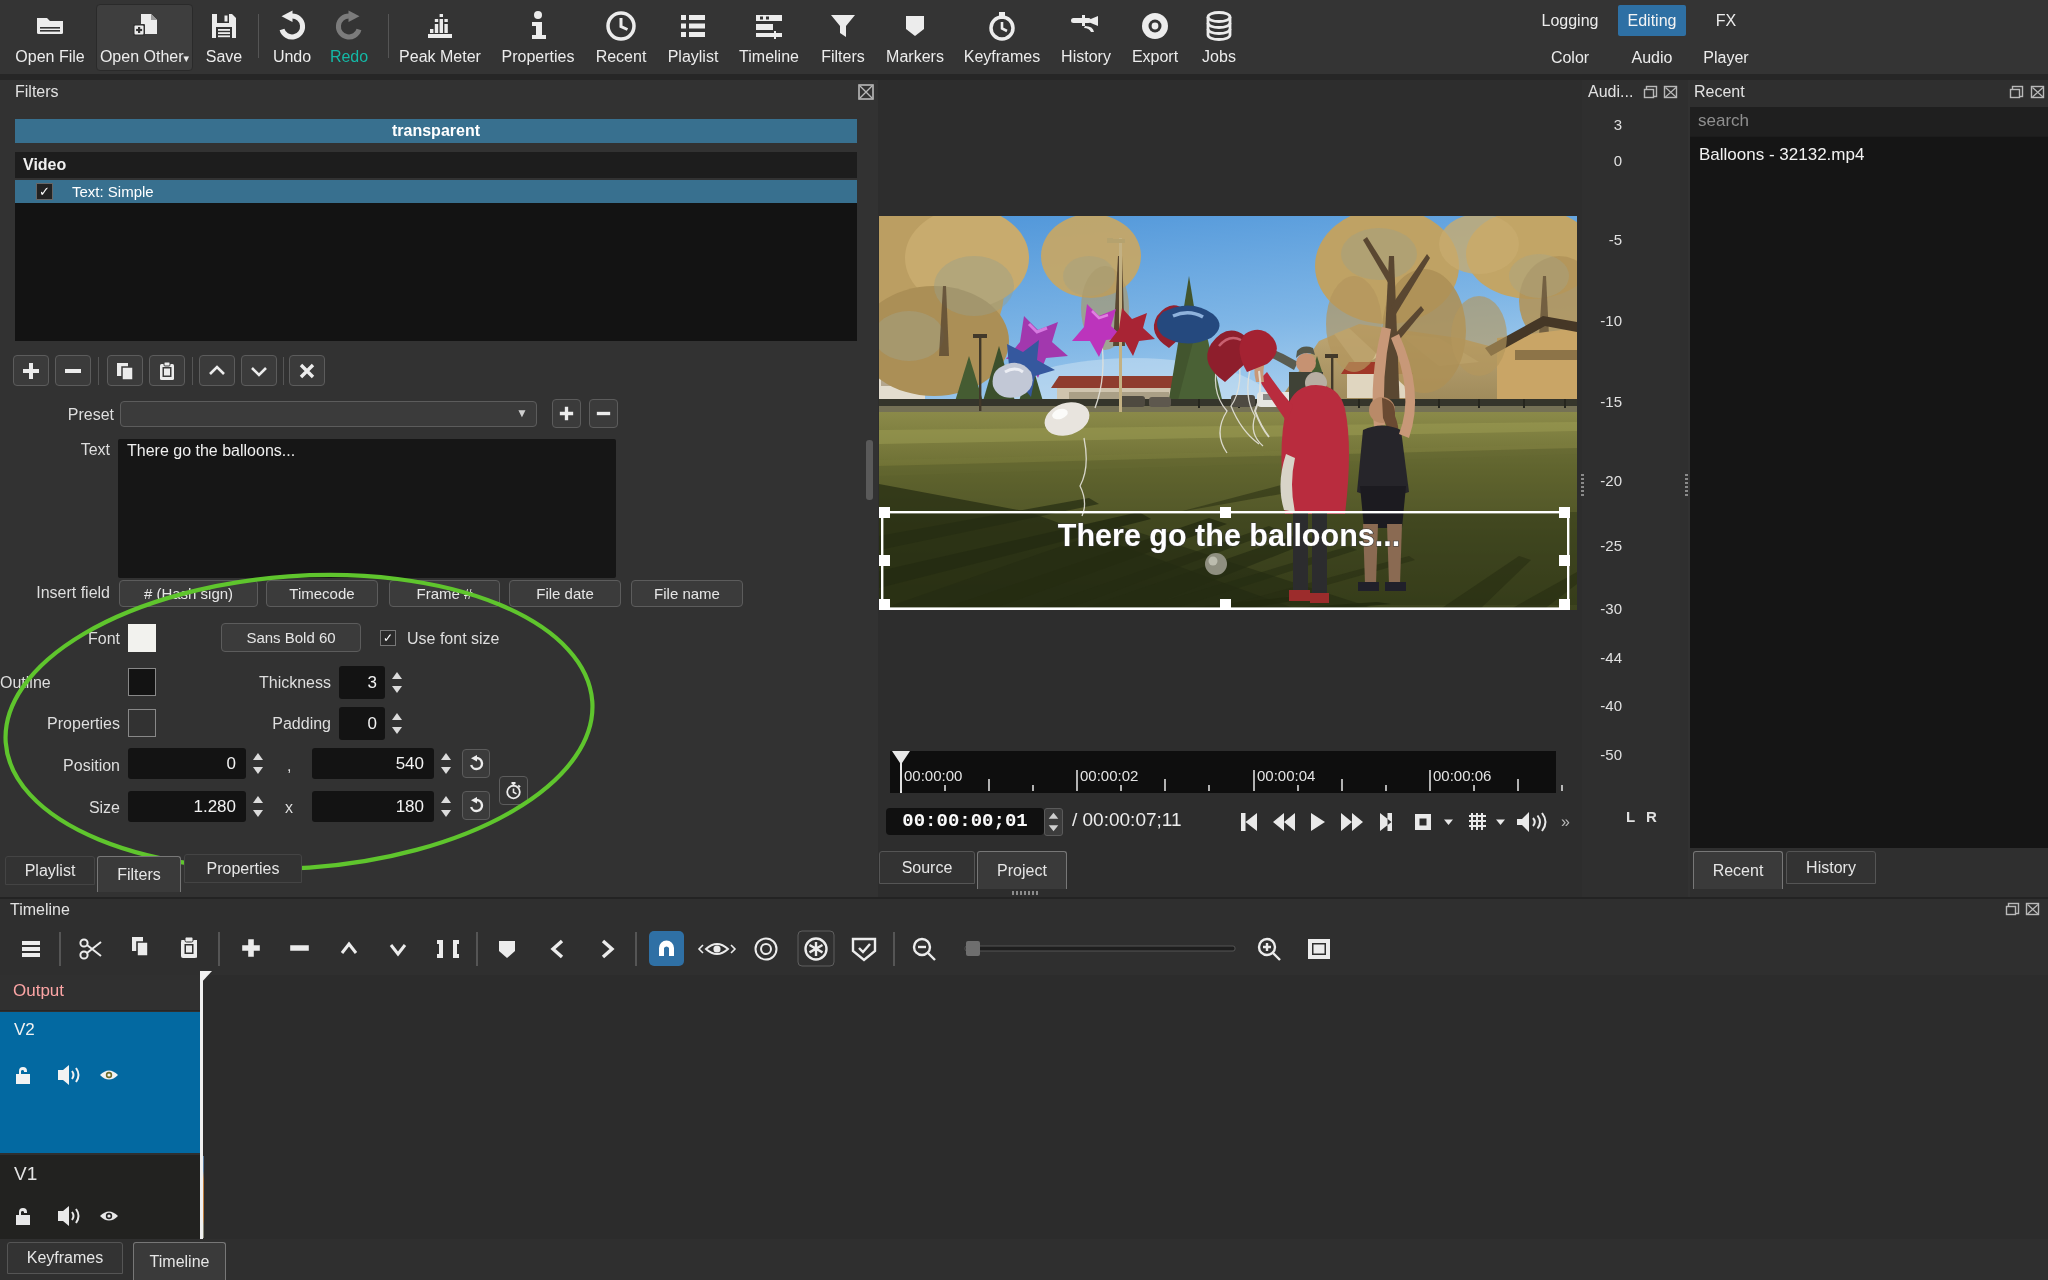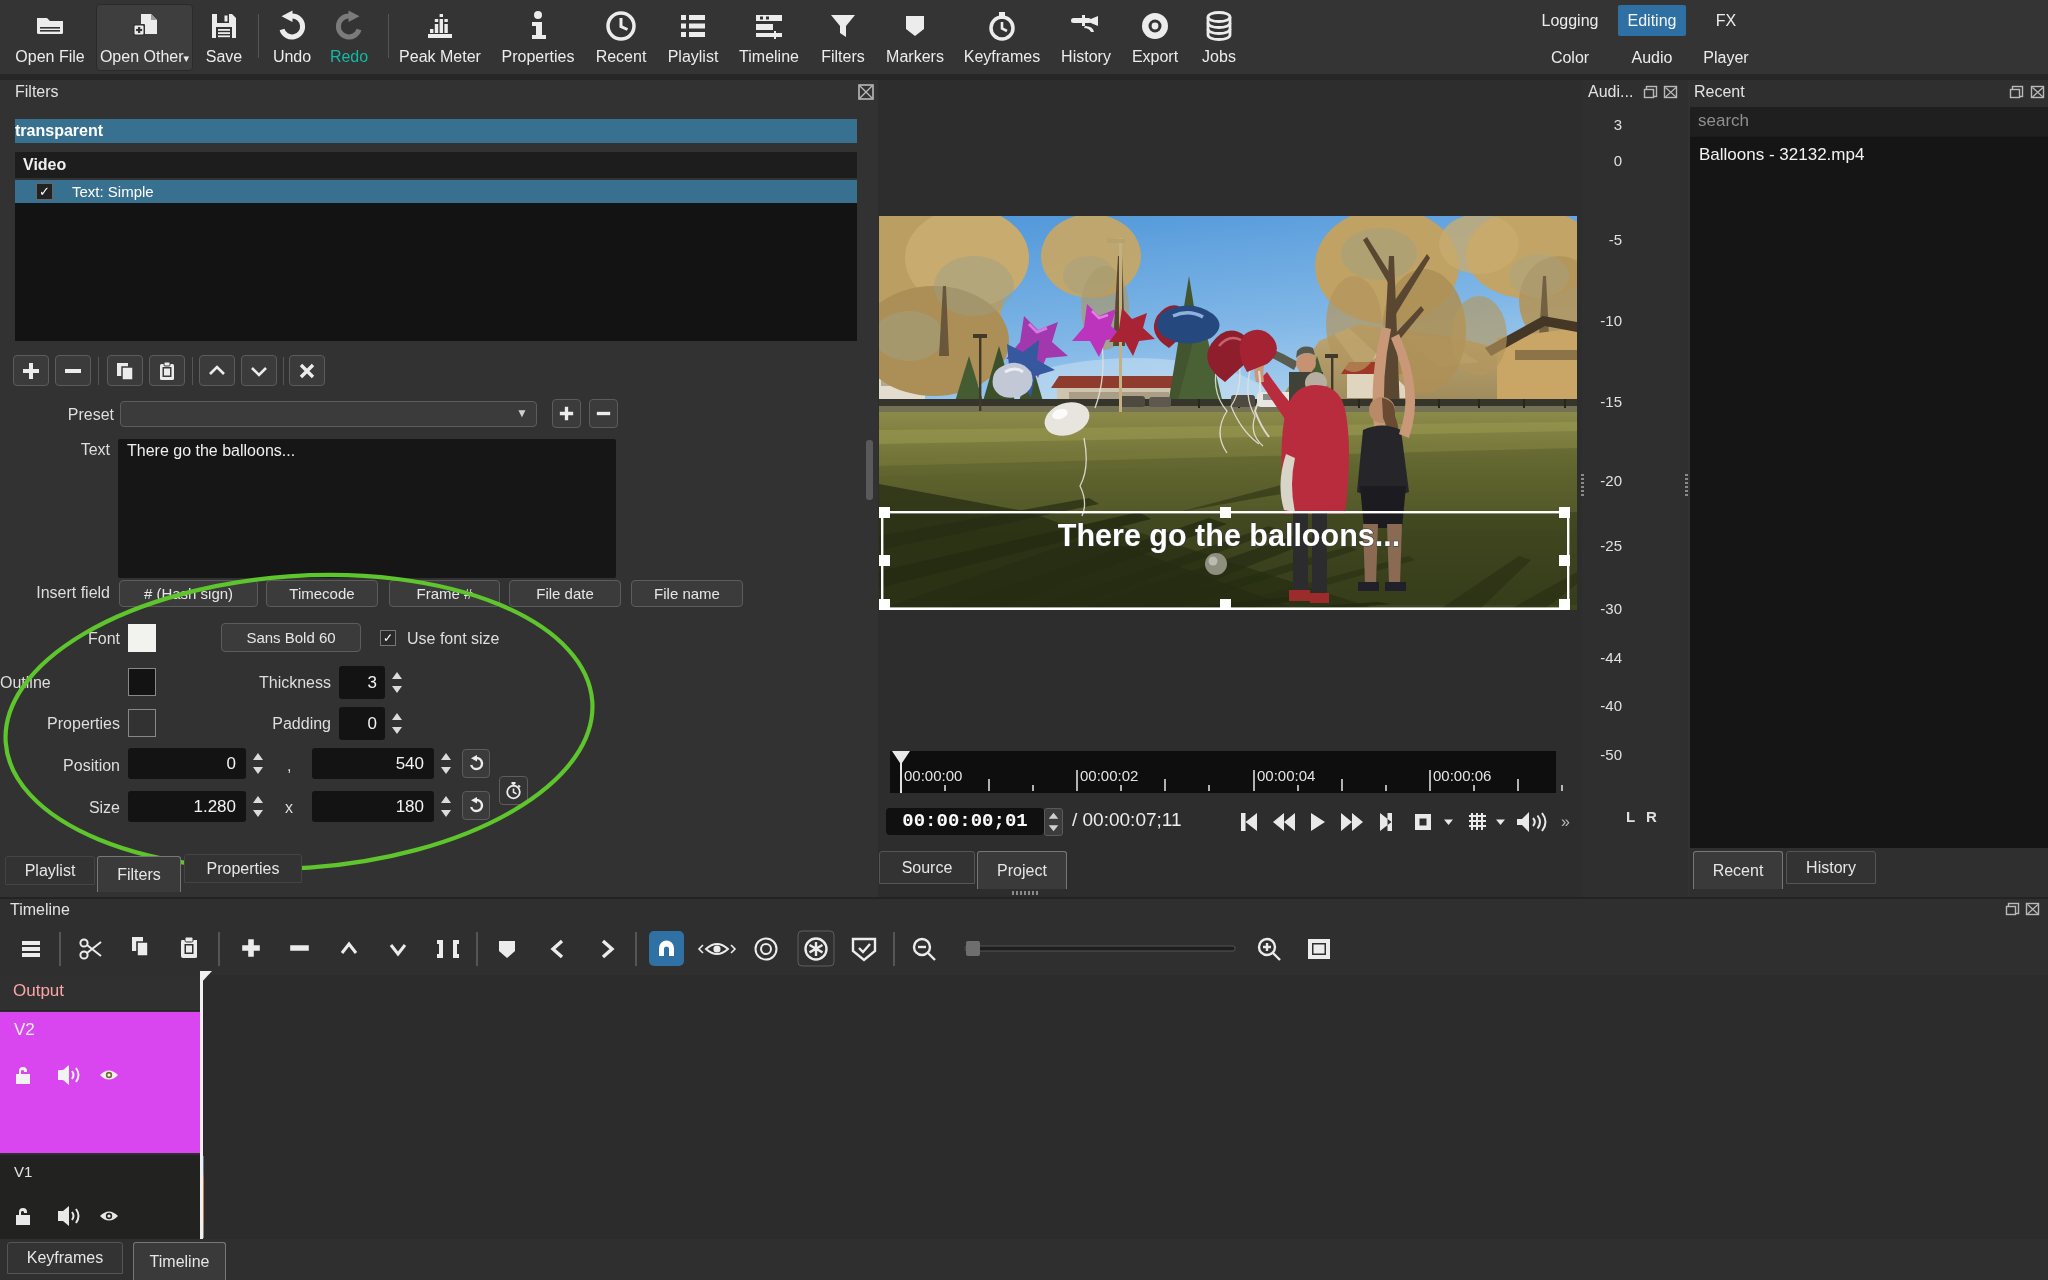--- a/index.html
+++ b/index.html
@@ -221,21 +221,21 @@
 <div class="abs lbl" style="left:1618px;top:49px;width:68px;text-align:center;font-size:16px;color:#ececec">Audio</div>
 <div class="abs lbl" style="left:1693px;top:49px;width:66px;text-align:center;font-size:16px;color:#ececec">Player</div>
 
 <div class="abs" id="leftpanel" style="left:0;top:80px;width:878px;height:817px;background:#323232"></div>
 <div class="abs" style="left:15px;top:83px;font-size:16px;color:#e2e2e2">Filters</div>
 <svg class="abs" style="left:858px;top:84px" width="16" height="16" viewBox="0 0 16 16">
     <rect x="1" y="1" width="14" height="14" fill="none" stroke="#b9b9b9" stroke-width="1.6"></rect>
     <path d="M2 2 L14 14 M14 2 L2 14" stroke="#b9b9b9" stroke-width="1.4"></path>
   </svg>
 
-<div class="abs" style="left:15px;top:119px;width:842px;height:24px;background:#38708f;color:#fff;font-weight:bold;font-size:16px;text-align:left;line-height:24px">transparent</div>
+<div class="abs" style="left:15px;top:119px;width:842px;height:24px;background:#38708f;color:#fff;font-weight:bold;font-size:16px;text-align:center;line-height:24px">transparent</div>
 <div class="abs" style="left:15px;top:152px;width:842px;height:26px;background:#1d1d1d;color:#f0f0f0;font-weight:bold;font-size:16px;line-height:26px;padding-left:8px;box-sizing:border-box">Video</div>
 <div class="abs" style="left:15px;top:180px;width:842px;height:23px;background:#38708f">
   <div style="position:absolute;left:21px;top:3px;width:17px;height:17px;background:#222;border:1px solid #666;box-sizing:border-box;color:#fff;font-size:13px;text-align:center;line-height:15px">✓</div>
   <div style="position:absolute;left:57px;top:0;color:#fff;font-size:15px;line-height:23px">Text: Simple</div>
 </div>
 <div class="abs" style="left:15px;top:203px;width:842px;height:138px;background:#131313"></div>
 
 <style>.fbtn{position:absolute;width:36px;height:31px;background:#3b3b3b;border:1px solid #5c5c5c;border-radius:4px;box-sizing:border-box;display:flex;align-items:center;justify-content:center}</style>
 <div class="fbtn" style="left:13px;top:355px">
     <svg width="18" height="18" viewBox="0 0 18 18">
@@ -804,36 +804,36 @@
     </g>
 <g fill="#ececec">
       <path d="M1308 14 h22 v20 h-22 z M1312 18 v12 h14 v-12 z" fill-rule="evenodd"></path>
       <rect x="1313.5" y="19.5" width="11" height="9"></rect>
     </g>
 </svg>
 
 <div class="abs" style="left:0;top:975px;width:200px;height:36px;background:#303030;border-bottom:1px solid #262626;box-sizing:border-box">
     <span style="position:absolute;left:13px;top:6px;color:#fca5a5;font-size:17px">Output</span>
   </div>
-<div class="abs" style="left:0;top:1012px;width:220px;height:141px;background:#d946ef">
+<div class="abs" style="left:0;top:1012px;width:220px;height:141px;background:#0369a1">
   <span style="position:absolute;left:14px;top:8px;color:#f2f2f2;font-size:17px">V2</span>
   <svg style="position:absolute;left:14px;top:52px" width="110" height="22" viewBox="0 0 110 22">
     <g fill="#f2f2f2">
         <path d="M2 10 h14 v10 h-14 z"></path>
         <path d="M5 10 v-3 a4 4 0 0 1 8 0 v1 h-3 v-1 a1.6 1.6 0 0 0 -3 0 v3 z"></path>
     <path d="M44 6 h5 l6 -5 v20 l-6 -5 h-5 z"></path>
         <path d="M58 7 q3 4 0 8 M62 4 q5 7 0 14" stroke="#f2f2f2" stroke-width="2" fill="none"></path>
     <path d="M86 11 q9 -9 18 0 q-9 9 -18 0 z"></path>
         <circle cx="95" cy="11" r="3.2" fill="#6d6c2b"></circle>
         <circle cx="95" cy="11" r="1.6" fill="#f2f2f2"></circle>
       </g>
   </svg>
 </div>
 <div class="abs" style="left:0;top:1155px;width:200px;height:84px;background:#222220">
-  <span style="position:absolute;left:14px;top:8px;color:#e4e4e4;font-size:15px">V1</span>
+  <span style="position:absolute;left:14px;top:8px;color:#e4e4e4;font-size:19px">V1</span>
   <svg style="position:absolute;left:14px;top:50px" width="110" height="22" viewBox="0 0 110 22">
     <g fill="#e8e8e8">
         <path d="M2 10 h14 v10 h-14 z"></path>
         <path d="M5 10 v-3 a4 4 0 0 1 8 0 v1 h-3 v-1 a1.6 1.6 0 0 0 -3 0 v3 z"></path>
     <path d="M44 6 h5 l6 -5 v20 l-6 -5 h-5 z"></path>
         <path d="M58 7 q3 4 0 8 M62 4 q5 7 0 14" stroke="#e8e8e8" stroke-width="2" fill="none"></path>
     <path d="M86 11 q9 -9 18 0 q-9 9 -18 0 z"></path>
         <circle cx="95" cy="11" r="3.2" fill="#242424"></circle>
         <circle cx="95" cy="11" r="1.6" fill="#e8e8e8"></circle>
       </g>

